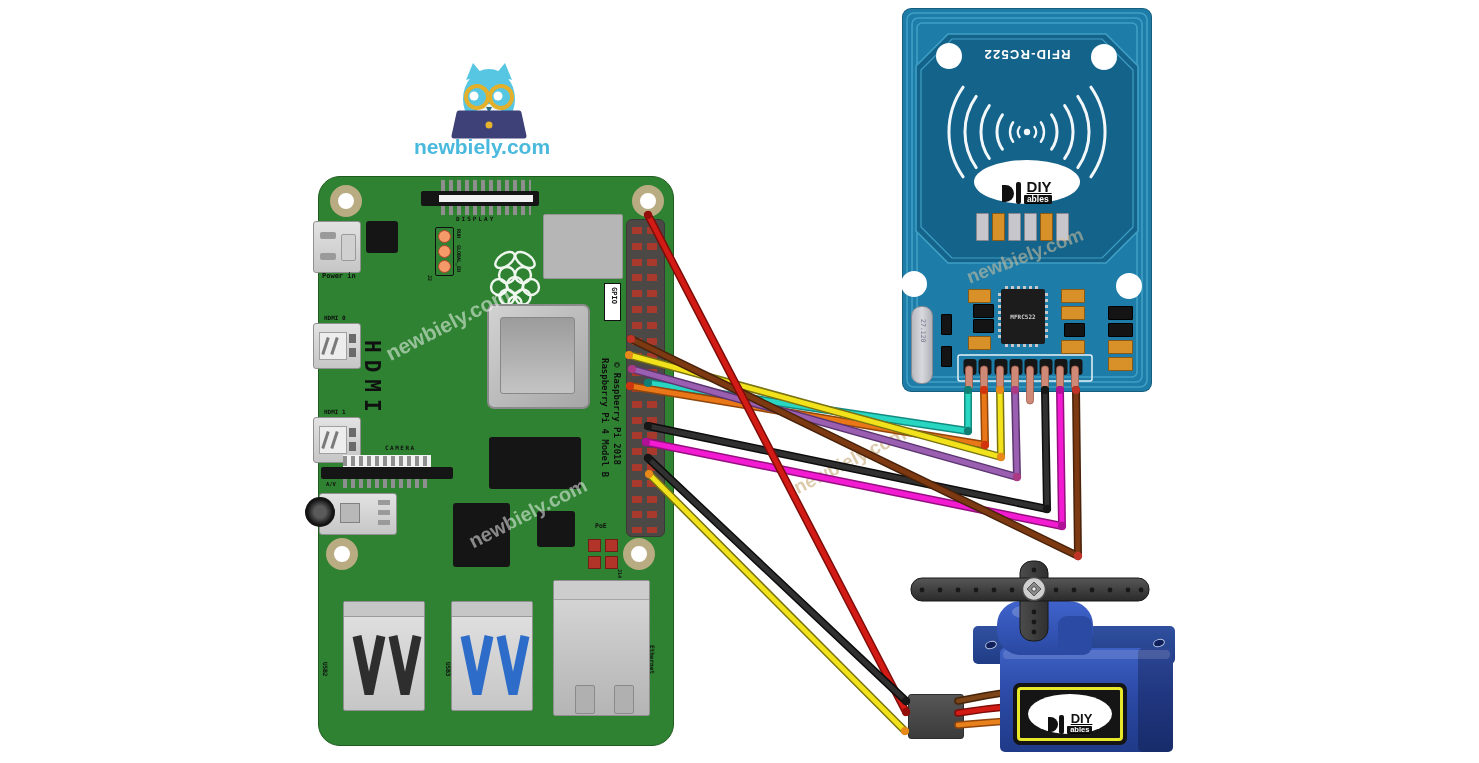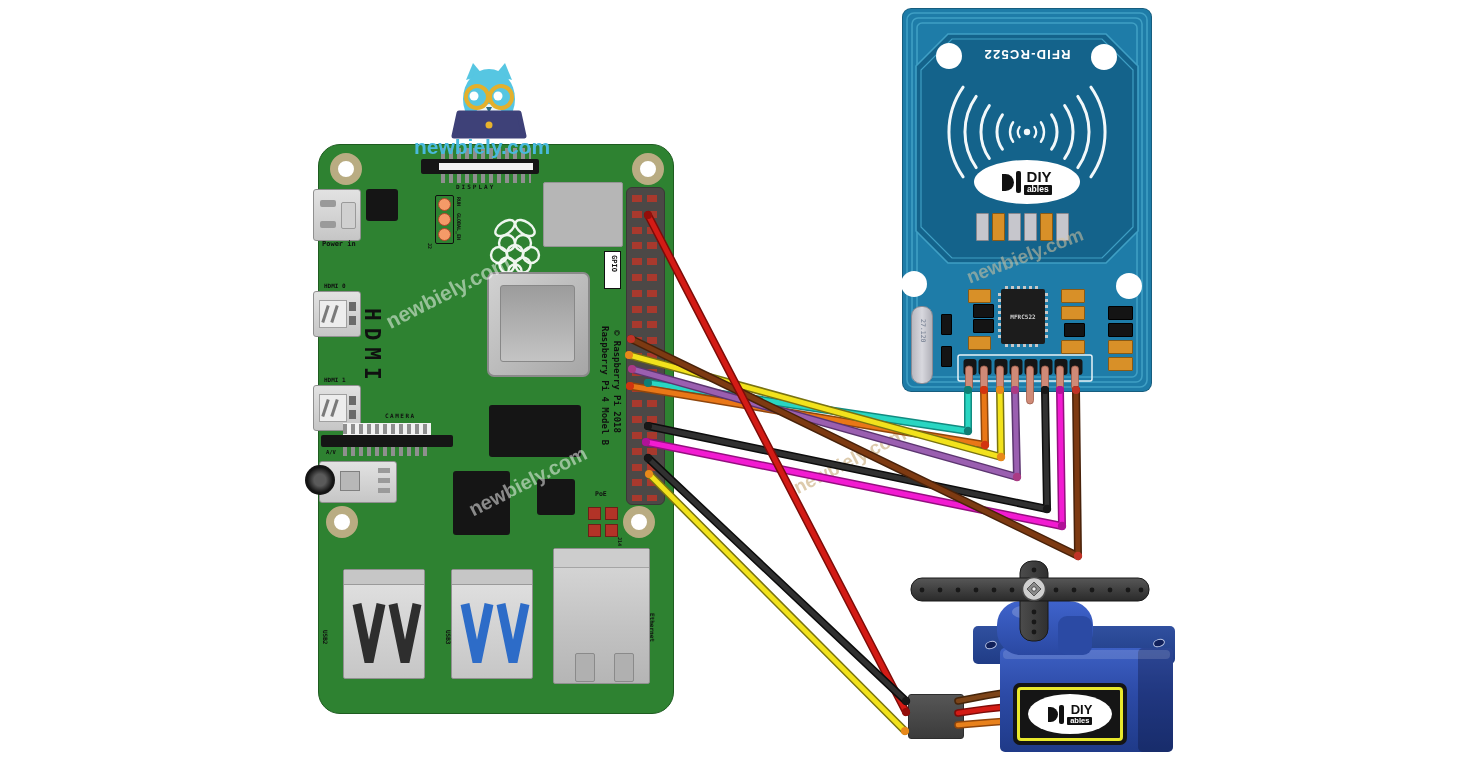--- a/index.html
+++ b/index.html
@@ -4,38 +4,38 @@
 <style>
   html,body{margin:0;padding:0;background:#fff;}
   #stage{position:relative;width:1479px;height:763px;background:#ffffff;overflow:hidden;
          font-family:"Liberation Sans",sans-serif;}
   .abs{position:absolute;}
   .lbl{position:absolute;font-family:"DejaVu Sans Mono",monospace;font-weight:bold;color:#101010;white-space:nowrap;}
   .rot90{transform:rotate(90deg);transform-origin:0 0;}
   .rot180{transform:rotate(180deg);}
   .wm{position:absolute;font-family:"Liberation Sans",sans-serif;font-weight:bold;white-space:nowrap;pointer-events:none;}
   
-  #pi{position:absolute;left:318px;top:144px;width:354px;height:568px;background:#2e8231;
+  #pi{position:absolute;left:318px;top:176px;width:354px;height:568px;background:#2e8231;
       border:1px solid #1e5c20;border-radius:22px;}
   .hole{position:absolute;width:16px;height:16px;background:#ffffff;border:8px solid #b9ac82;border-radius:50%;}
   .comb{position:absolute;background:repeating-linear-gradient(90deg,#8f8f8f 0 4px,rgba(0,0,0,0) 4px 8px);}
   .blackbar{position:absolute;background:#151515;border-radius:2px;}
   .chip{position:absolute;background:#151515;border-radius:3px;}
   .port{position:absolute;background:linear-gradient(180deg,#e2e2e2,#c6c6c6);border:1px solid #909090;border-radius:3px;}
   .pin-col{position:absolute;width:10px;background:repeating-linear-gradient(180deg,#a8392d 0 7px,rgba(0,0,0,0) 7px 15.8px);}
   
   #rfid{position:absolute;left:902px;top:8px;width:248px;height:382px;background:#1e7ca8;
         border:1px solid rgba(0,0,0,.25);border-radius:9px;}
   .whole{position:absolute;width:26px;height:26px;border-radius:50%;background:#ffffff;}
   .smd{position:absolute;border-radius:1px;}
   .smd.orange{background:#d89028;border:1px solid #8a5a14;}
   .smd.black{background:#141414;border:1px solid #000;}
   .smd.silver{background:#c6c6cc;border:1px solid #88888e;}
   
-  .diy-ellipse{position:absolute;background:#fff;border-radius:50%;display:flex;align-items:center;justify-content:center;}
+  .diy-ellipse{position:absolute;background:#fff;border-radius:50%;display:flex;align-items:flex-end;justify-content:center;text-decoration:underline;}
   .diy-glyph{display:flex;align-items:center;}
   .diy-half{width:10px;height:15px;background:#111;border-radius:0 9px 9px 0;margin-right:1.5px;}
   .diy-bar{width:5px;height:19px;background:#111;border-radius:2px;margin-right:3px;}
   .diy-col{display:flex;flex-direction:column;align-items:flex-end;line-height:1;}
   .diy-txt{font-family:"Liberation Sans",sans-serif;font-weight:bold;color:#111;}
   .diy-badge{font-family:"Liberation Sans",sans-serif;font-weight:bold;color:#fff;background:#111;
              padding:0px 3px 1px 3px;border-radius:1px;margin-top:1px;}
   .wE{fill:none;stroke-linecap:round;stroke-linejoin:round;stroke-width:8;}
   .wC{fill:none;stroke-linecap:round;stroke-linejoin:round;stroke-width:5;}
   svg{position:absolute;pointer-events:none;}

